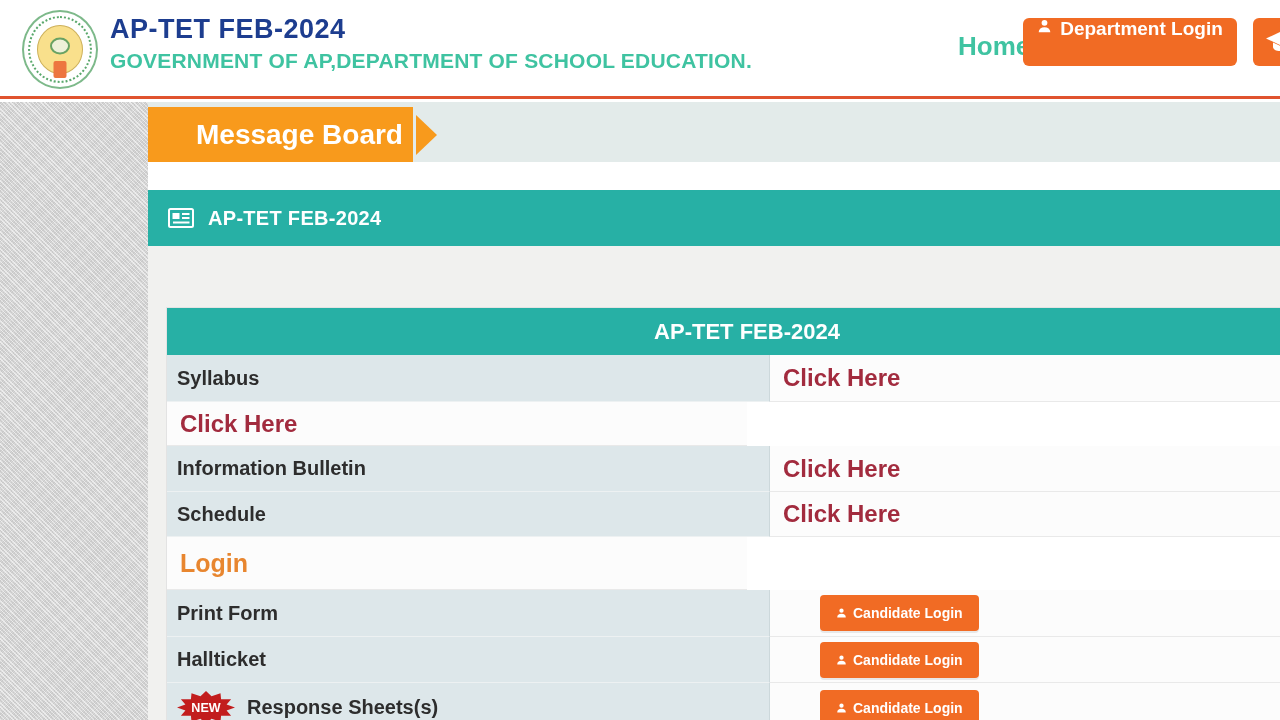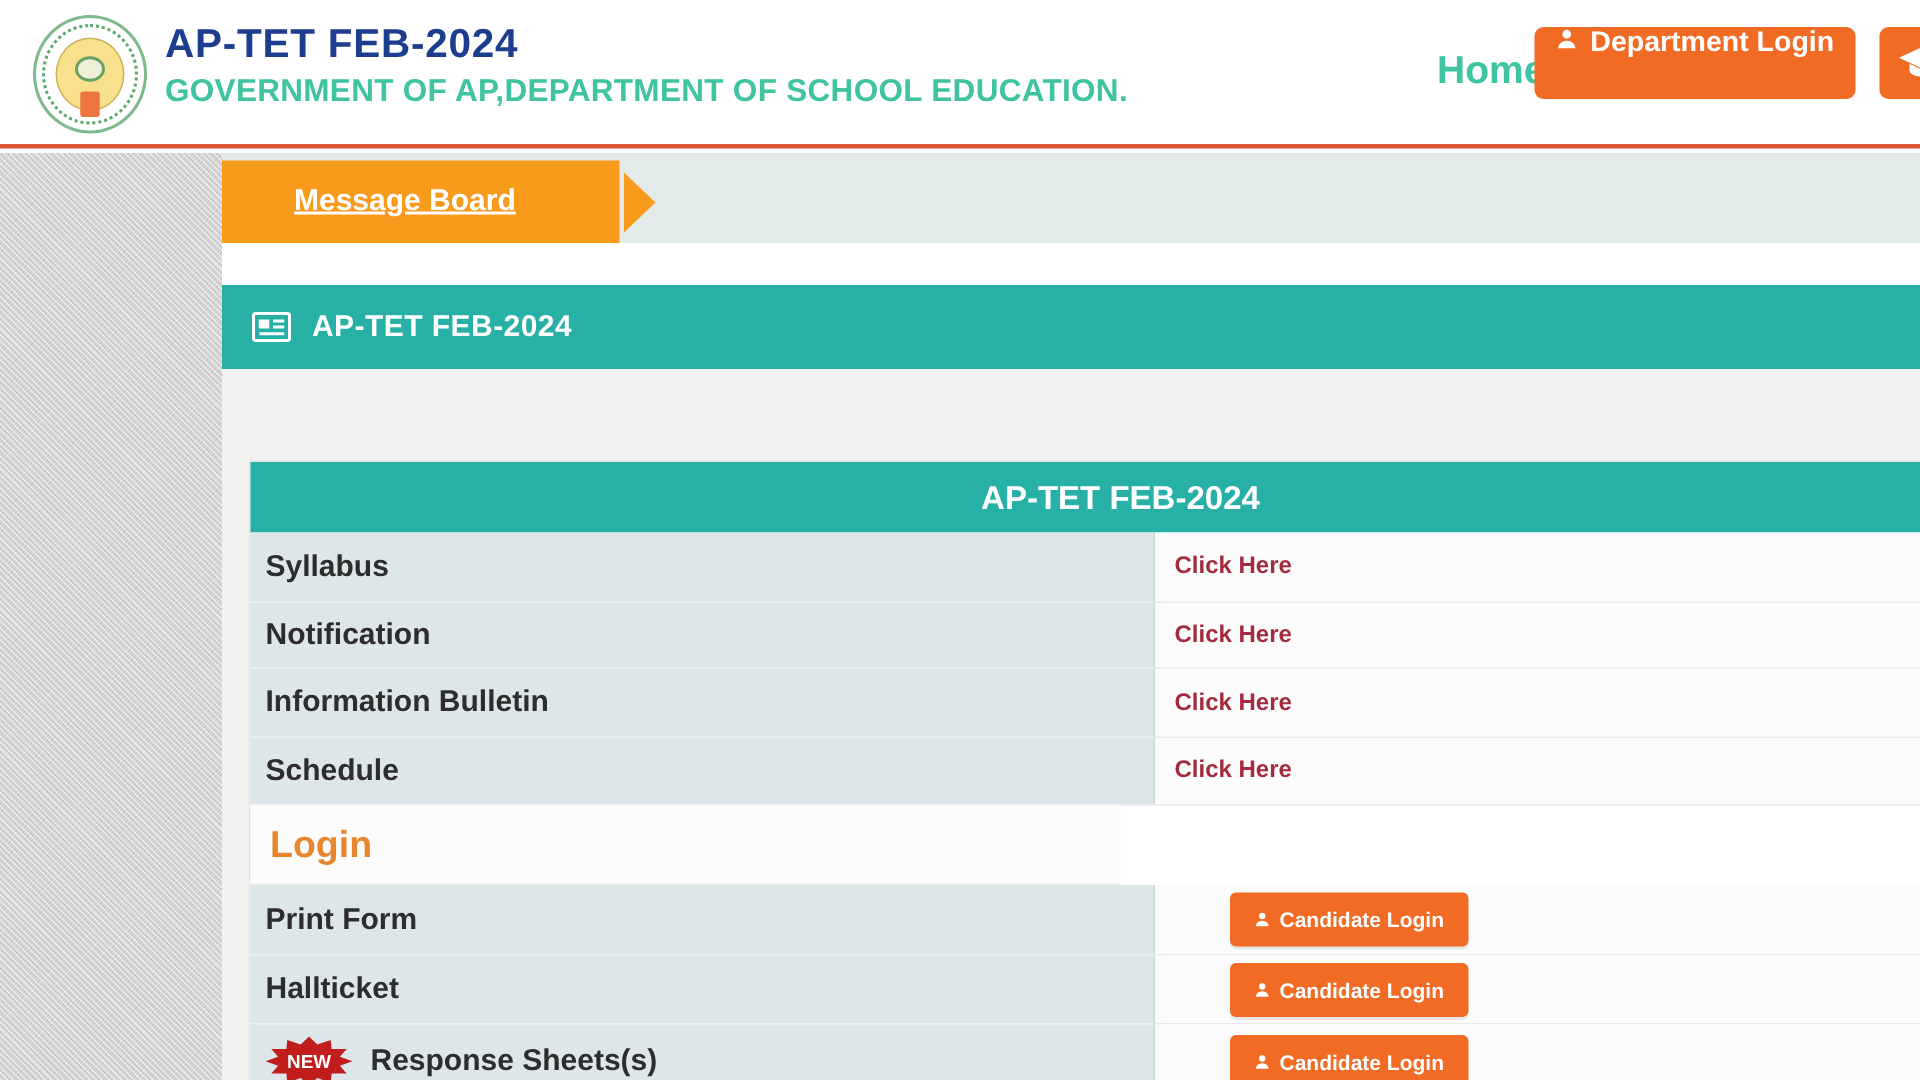--- a/index.html
+++ b/index.html
@@ -36,22 +36,22 @@
   
   .side-texture { position:absolute; left:0; top:102px; width:148px; height:618px;
       background-color:#d7d7d7;
       background-image:
         repeating-linear-gradient(45deg, rgba(255,255,255,.55) 0 1px, transparent 1px 3px),
         repeating-linear-gradient(-45deg, rgba(185,185,185,.45) 0 1px, transparent 1px 2px); }
   .content { position:absolute; left:148px; top:102px; width:1200px; height:618px; background:#fff; }
 
   .strip { width:1200px; height:60px; background:#e3ebea; position:relative; }
   .ribbon { position:absolute; left:0; bottom:0; width:265px; height:55px;
-            background:var(--ribbon_orange,#f89a1c); color:#fff; font-size:20px; font-weight:bold;
-            display:flex; align-items:center; padding-left:48px; cursor:pointer;text-decoration:underline; }
+            background:var(--ribbon_orange,#f89a1c); color:#fff; font-size:28px; font-weight:bold;
+            display:flex; align-items:center; padding-left:48px; cursor:pointer; }
   .ribbon::after { content:""; position:absolute; left:100%; margin-left:3px; top:50%;
             transform:translateY(-50%); width:0; height:0;
             border-top:20px solid transparent; border-bottom:20px solid transparent;
             border-left:21px solid var(--ribbon_orange,#f89a1c); }
 
   .gap-white { width:1200px; height:28px; background:#fff; }
 
   .notice-bar { width:1200px; height:56px; background:var(--teal_bar,#27b0a5);
                 display:flex; align-items:center; padding-left:20px; gap:14px;
                 color:#fff; font-size:20px; font-weight:bold; letter-spacing:.3px; }
@@ -69,21 +69,21 @@
   .info-row:nth-of-type(4) { height:45px; }
   .info-row:nth-of-type(5) { height:53px; }
   .info-row:nth-of-type(6) { height:47px; }
   .info-row:nth-of-type(7) { height:46px; }
   .info-row:nth-of-type(8) { height:50px; }
   .cell-left { width:628px; background:#dde7ea; border-bottom:1px solid #edf1f2;
                border-right:1px solid #ccd8db; display:flex; align-items:center;
                padding-left:10px; font-size:20px; font-weight:bold; color:#2d2d2d; }
   .cell-right { width:580px; background:#fcfcfc; border-bottom:1px solid #e9e9e9;
                 display:flex; align-items:center; padding-left:13px; }
-  .click-link { color:var(--link_maroon,#a22b3e); font-size:16px; font-weight:bold; text-decoration:none; }
+  .click-link { color:var(--link_maroon,#a22b3e); font-size:24px; font-weight:bold; text-decoration:none; }
   .status-closed { color:var(--closed_orange,#e8862f); font-size:25px; font-weight:bold; }
   .candidate-btn { height:36px; padding:0 16px; background:var(--orange_button,#f16b24);
                    color:#fff; border:none; border-radius:4px; font-family:inherit;
                    font-size:14px; font-weight:bold; cursor:pointer;
                    display:flex; align-items:center; gap:6px; box-shadow:0 2px 0 rgba(0,0,0,.08);margin-left:37px; }
   .new-badge { margin-right:12px; display:inline-flex; }
   .badge-text { font:bold 13px "Liberation Sans", sans-serif; fill:#fff; }
 </style>
 </head>
 <body>
@@ -154,24 +154,20 @@
 
       <span class="row-label">Syllabus</span>
     </div>
     <div class="cell-right">
       <a href="#" class="click-link">Click Here</a>
 
     </div>
   </div>
 
   <div class="info-row">
-    <div class="cell-left">
-
-      <span class="row-label">Notification</span>
-    </div>
     <div class="cell-right">
       <a href="#" class="click-link">Click Here</a>
 
     </div>
   </div>
 
   <div class="info-row">
     <div class="cell-left">
 
       <span class="row-label">Information Bulletin</span>

